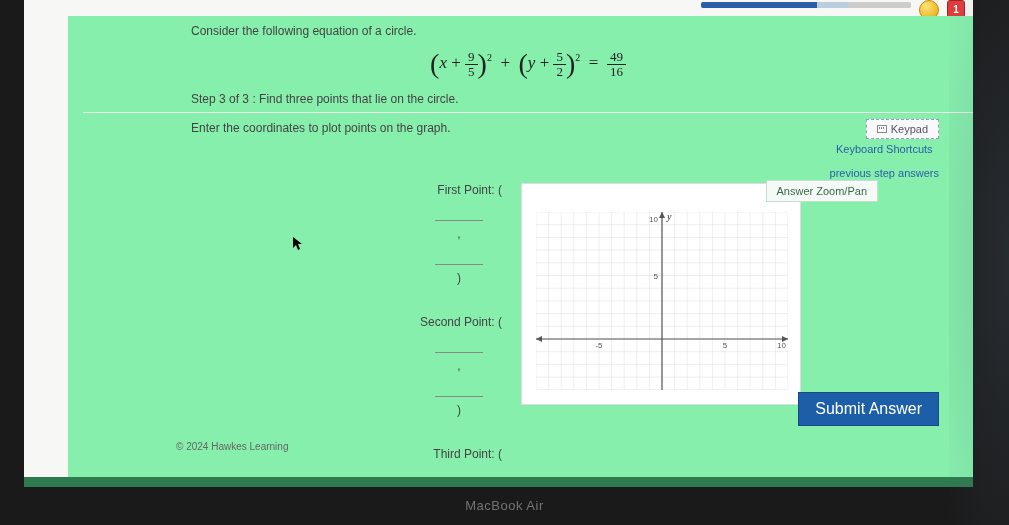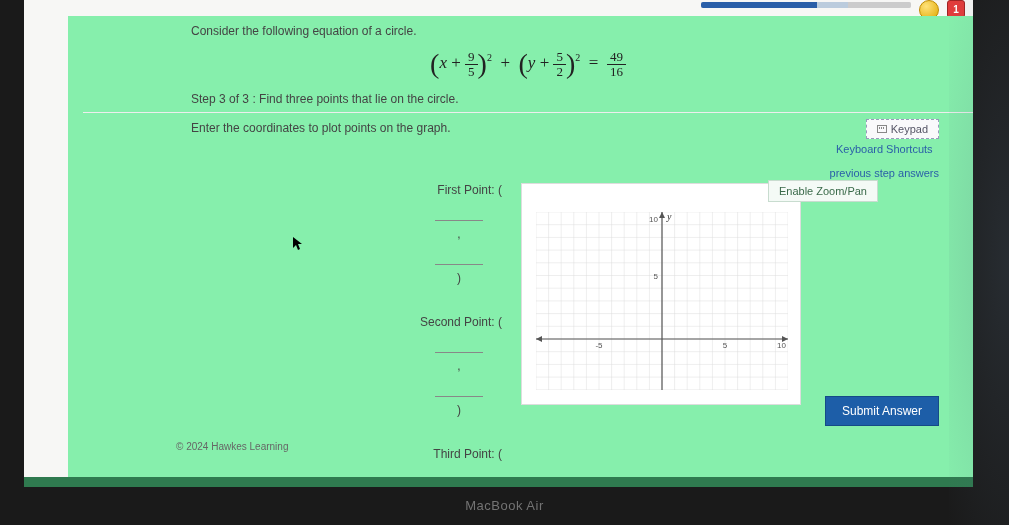--- a/index.html
+++ b/index.html
@@ -149,21 +149,21 @@
   }
   .grid svg { width: 100%; height: 100%; }
   .axis-label { font-family: Georgia, serif; font-style: italic; font-size: 10px; fill: #333; }
   .tick { font-size: 8px; fill: #555; }
 
   .submit-row {
     position: absolute; right: 34px; bottom: 54px;
   }
   .submit-btn {
     background: #1d5ea8; color: #fff; border: 1px solid #154a86;
-    padding: 7px 16px; font-size: 12px; cursor: pointer;
+    padding: 7px 16px; font-size: 16px; cursor: pointer;
   }
   .copy {
     position: absolute; left: 108px; bottom: 28px;
     font-size: 10px; color: #666;
   }
   .cursor-ptr {
     position: absolute; left: 210px; top: 124px; z-index: 5;
     font-size: 12px; color: #000;
   }
 </style>
@@ -234,21 +234,21 @@
             <span class="pt-label">Third Point: (</span>
             <input class="pt-input" style="">
             <span>,</span>
             <input class="pt-input" style="">
             <span>)</span>
           </div>
         </div>
       </div>
 
       <div class="graph-panel">
-        <div class="zoom-btn">Enable Zoom/Pan</div>
+        <div class="zoom-btn">Answer Zoom/Pan</div>
         <div class="grid">
           <svg viewBox="0 0 252 178">
             <g stroke="#ddd" stroke-width="0.5">
               <line x1="0" y1="0" x2="252" y2="0"></line>
                 <line x1="0" y1="12.7" x2="252" y2="12.7"></line>
               <line x1="0" y1="25.4" x2="252" y2="25.4"></line>
                 <line x1="0" y1="38.1" x2="252" y2="38.1"></line>
               <line x1="0" y1="50.8" x2="252" y2="50.8"></line>
                 <line x1="0" y1="63.5" x2="252" y2="63.5"></line>
               <line x1="0" y1="76.2" x2="252" y2="76.2"></line>

